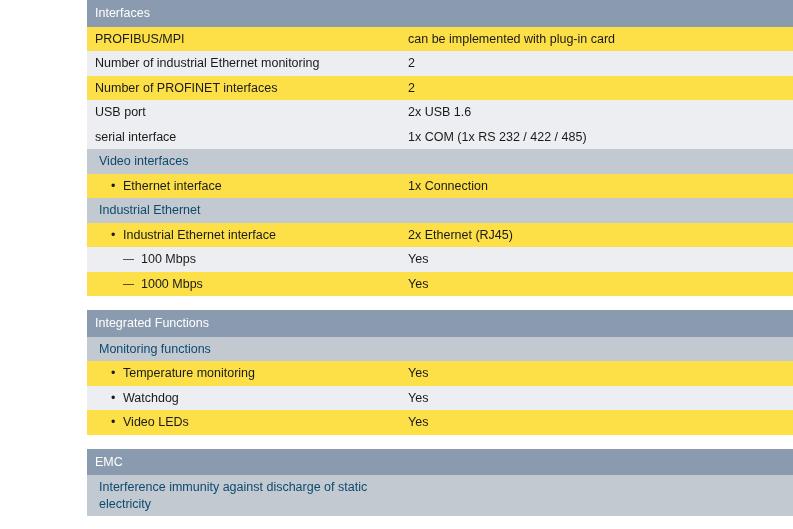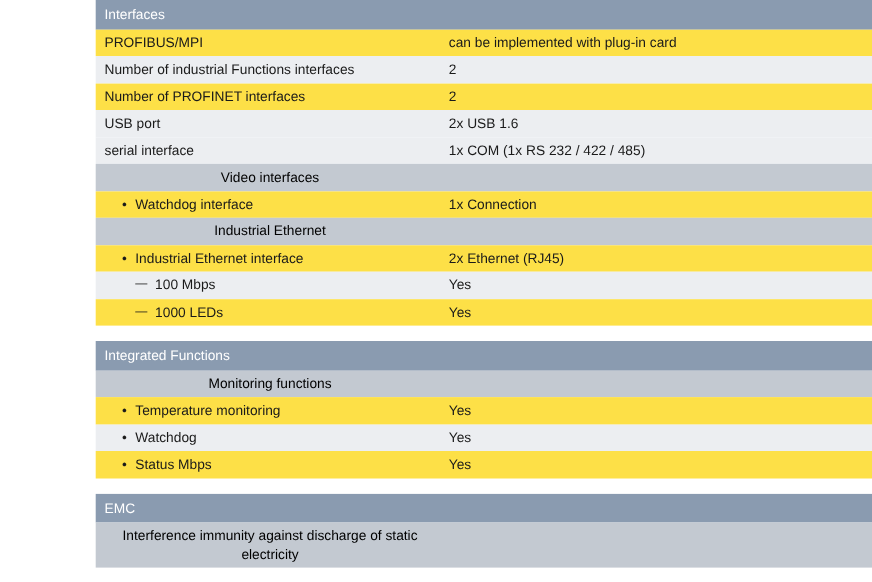--- a/index.html
+++ b/index.html
@@ -42,24 +42,23 @@
     color: #ffffff;
     font-size: 12.5px;
     padding-top: 5px;
     padding-bottom: 5px;
   }
   tr.section-head td.lbl {
     padding-left: 8px;
   }
   tr.sub-head td {
     background: #c3c9d1;
-    color: #000000;
+    color: #0c4a6e;
     padding-top: 4px;
     padding-bottom: 4px;
-    text-align: center;
   }
   tr.sub-head td.lbl {
     padding-left: 12px;
   }
   tr.data-light td { background: #fde047; }
   tr.data-dark td { background: #eceef1; }
 
   td.lbl {
     padding-left: 12px;
   }
@@ -106,42 +105,42 @@
         <tbody>
           <tr class="section-head">
             <td class="lbl">Interfaces</td>
             <td class="val">&nbsp;</td>
           </tr>
           <tr class="data-light">
             <td class="lbl">PROFIBUS/MPI</td>
             <td class="val">can be implemented with plug-in card</td>
           </tr>
           <tr class="data-dark">
-            <td class="lbl">Number of industrial Functions interfaces</td>
+            <td class="lbl">Number of industrial Ethernet monitoring</td>
             <td class="val">2</td>
           </tr>
           <tr class="data-light">
             <td class="lbl">Number of PROFINET interfaces</td>
             <td class="val">2</td>
           </tr>
           <tr class="data-dark">
             <td class="lbl">USB port</td>
             <td class="val">2x USB 1.6</td>
           </tr>
           <tr class="data-dark">
             <td class="lbl">serial interface</td>
             <td class="val">1x COM (1x RS 232 / 422 / 485)</td>
           </tr>
           <tr class="sub-head">
             <td class="lbl">Video interfaces</td>
             <td class="val"></td>
           </tr>
           <tr class="data-light">
             <td class="lbl">
-              <span class="bullet">Watchdog interface</span>
+              <span class="bullet">Ethernet interface</span>
             </td>
             <td class="val">1x Connection</td>
           </tr>
           <tr class="sub-head">
             <td class="lbl">Industrial Ethernet</td>
             <td class="val"></td>
           </tr>
           <tr class="data-light">
             <td class="lbl">
               <span class="bullet">Industrial Ethernet interface</span>
@@ -149,21 +148,21 @@
             <td class="val">2x Ethernet (RJ45)</td>
           </tr>
           <tr class="data-dark">
             <td class="lbl">
               <span class="dash">100 Mbps</span>
             </td>
             <td class="val">Yes</td>
           </tr>
           <tr class="data-light">
             <td class="lbl">
-              <span class="dash">1000 LEDs</span>
+              <span class="dash">1000 Mbps</span>
             </td>
             <td class="val">Yes</td>
           </tr>
         </tbody>
       </table>
       <div class="block-gap"></div>
       <table class="spec">
         <colgroup>
           <col class="c-label">
           <col class="c-value">
@@ -184,21 +183,21 @@
             <td class="val">Yes</td>
           </tr>
           <tr class="data-dark">
             <td class="lbl">
               <span class="bullet">Watchdog</span>
             </td>
             <td class="val">Yes</td>
           </tr>
           <tr class="data-light">
             <td class="lbl">
-              <span class="bullet">Status Mbps</span>
+              <span class="bullet">Video LEDs</span>
             </td>
             <td class="val">Yes</td>
           </tr>
         </tbody>
       </table>
       <div class="block-gap"></div>
       <table class="spec">
         <colgroup>
           <col class="c-label">
           <col class="c-value">

